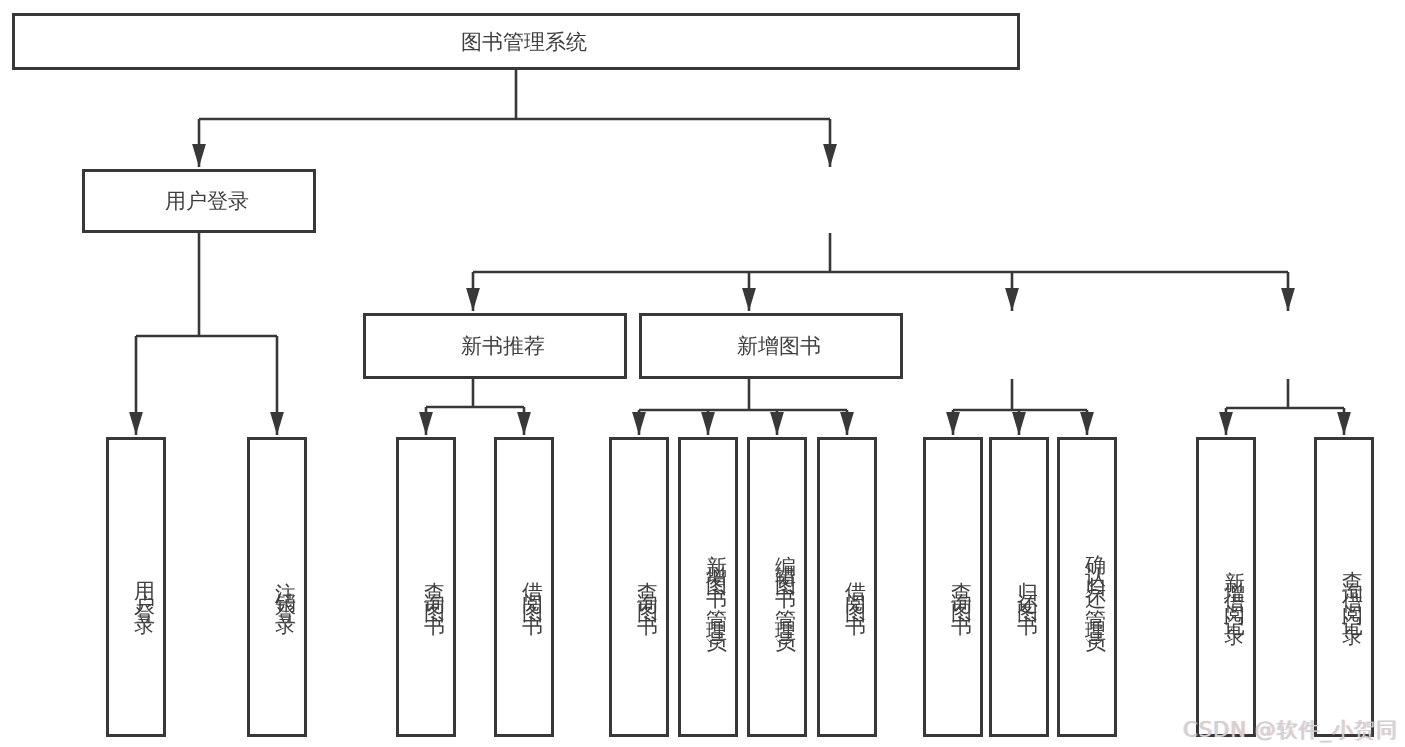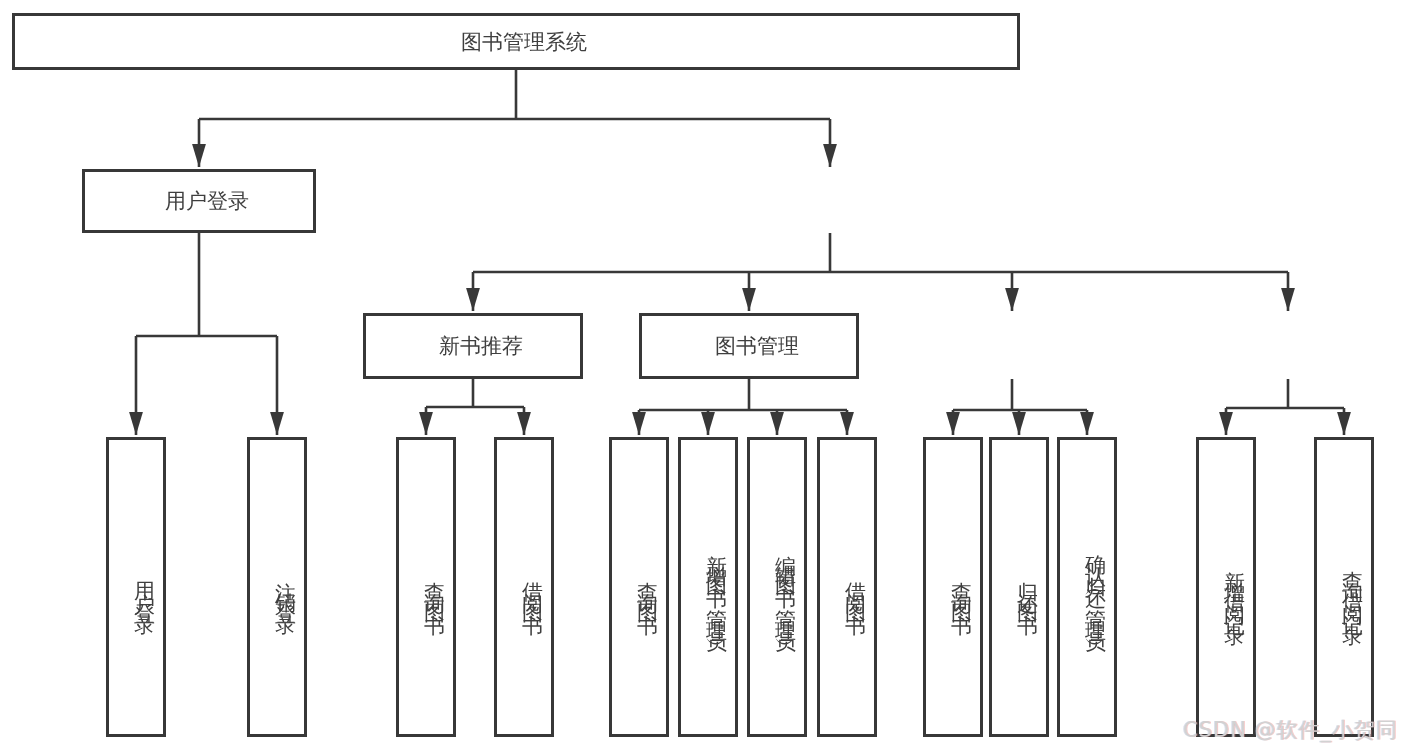--- a/index.html
+++ b/index.html
@@ -16,21 +16,21 @@
   .wires{position:absolute;left:0;top:0;z-index:0;}
   .connector{stroke:var(--color-line);stroke-width:2.6;fill:none;}
   .arrowhead{fill:var(--color-line);}
   .box{
     position:absolute;box-sizing:border-box;border:3px solid var(--color-line);
     background:var(--color-bg);display:flex;align-items:center;justify-content:center;
     color:var(--color-text);font-size:21px;z-index:1;white-space:nowrap;padding-left:16px;
   }
   .root{left:12px;top:13px;width:1008px;height:57px;}
   .lvl1{top:169px;width:234px;height:64px;}
-  .lvl2{top:313px;width:220px;height:66px;}
+  .lvl2{top:313px;width:264px;height:66px;}
   .leaf{top:437px;width:60px;height:300px;}
   .vtext{
     writing-mode:vertical-rl;text-orientation:mixed;
     letter-spacing:11px;line-height:1;font-size:21px;
   }
   .watermark{
     position:absolute;left:1183px;top:716px;z-index:3;
     font-size:21px;color:var(--color-watermark);letter-spacing:1px;
     text-shadow:1px 0 0 rgba(235,140,140,0.45),-1px 0 0 rgba(150,165,200,0.35);
   }
@@ -82,21 +82,21 @@
   </div>
 
   <div class="box lvl1" style="left:82px">
     <span>用户登录</span>
   </div>
 
   <div class="box lvl2" style="left:363px">
     <span>新书推荐</span>
   </div>
   <div class="box lvl2" style="left:639px">
-    <span>图书管理</span>
+    <span>新增图书</span>
   </div>
 
   <div class="box leaf" style="left:106px">
     <span class="vtext">用户登录</span>
   </div>
   <div class="box leaf" style="left:247px">
     <span class="vtext">注销登录</span>
   </div>
 
   <div class="box leaf" style="left:396px">

